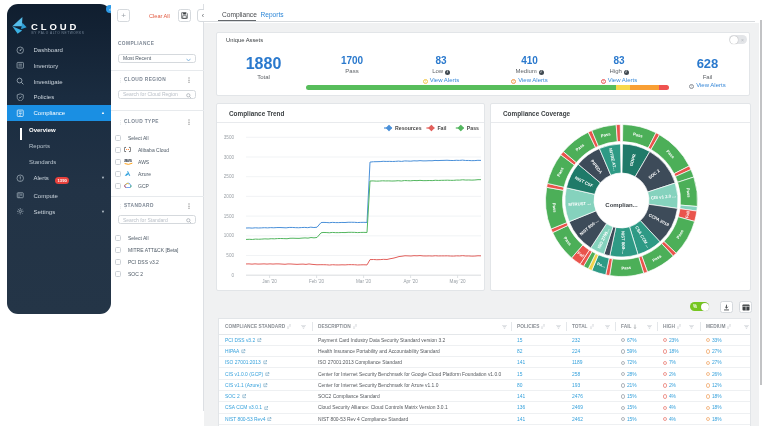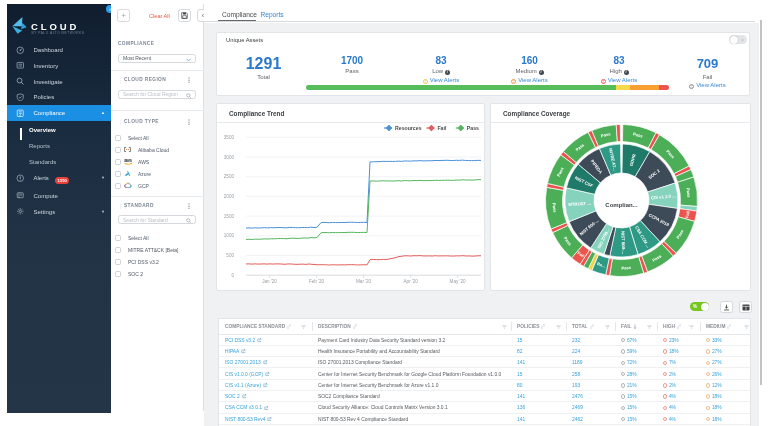--- a/index.html
+++ b/index.html
@@ -1,17 +1,17 @@
 <!DOCTYPE html>
 <html><head><meta charset="utf-8"><style>
 *{margin:0;padding:0;box-sizing:border-box}
 html,body{width:768px;height:426px;background:#fff;font-family:"Liberation Sans",sans-serif;overflow:hidden;position:relative}
 .abs{position:absolute}
 
-#sidebar{left:7px;top:4px;width:104px;height:409px;background:linear-gradient(180deg,#101e2f 0%,#1a2c40 30%,#223346 60%,#243547 100%);}
+#sidebar{left:7px;top:4px;width:104px;height:310px;background:linear-gradient(180deg,#101e2f 0%,#1a2c40 30%,#223346 60%,#243547 100%);border-radius:11px;}
 #sidebar .item{position:absolute;left:0;width:100%;height:16px;color:#cdd6de;font-size:6px;line-height:16px}
 #sidebar .item svg{position:absolute;left:8.5px;width:8.5px;height:8.5px}
 #sidebar .item .lbl{position:absolute;left:26.5px;top:0;line-height:16px}
 #sidebar .item.sub .lbl{left:22px;font-size:6px}
 #sidebar .caret{position:absolute;right:6px;top:0;font-size:4px;color:#b9c4cd;line-height:16px}
 #logo{position:absolute;left:5px;top:13px}
 #badge{position:absolute;left:48px;top:172.5px;background:#e8413c;color:#fff;font-size:4.2px;font-weight:bold;border-radius:4px;padding:1px 2.5px}
 
 #filters{left:111px;top:4px;width:93px;height:407px;background:#fff;border-right:1px solid #dcdfe3}
 #filters .sect{position:absolute;left:7px;color:#7d8794;font-size:4.8px;font-weight:bold;letter-spacing:0.4px}
@@ -231,34 +231,34 @@
 
 <div class="abs" id="maincontent"></div>
 
 <div class="card" style="left:216px;top:32px;width:534px;height:64px">
   <div style="position:absolute;left:9px;top:4px;font-size:5.8px;color:#3c4043">Unique Assets</div>
 
   <div style="position:absolute;left:512px;top:2px;width:18px;height:9px;border-radius:5px;background:#e3e5e8">
      <div style="position:absolute;right:3px;top:2px;font-size:5px;color:#b7bbc0">×</div>
      <div style="position:absolute;left:0.5px;top:0.5px;width:8px;height:8px;border-radius:50%;background:#fff;box-shadow:0 0 1px rgba(0,0,0,.4)"></div>
   </div>
-  <div class="bignum" style="left:11.5px;top:22.5px;width:70px;font-size:16px;line-height:1">1291</div>
+  <div class="bignum" style="left:11.5px;top:22.5px;width:70px;font-size:16px;line-height:1">1880</div>
 <div class="statlbl" style="left:11.5px;top:40.5px;width:70px">Total</div>
 <div class="bignum" style="left:100.0px;top:22.8px;width:70px;font-size:10px;line-height:1">1700</div>
 <div class="statlbl" style="left:100.0px;top:35px;width:70px">Pass</div>
 <div class="bignum" style="left:189.0px;top:22.8px;width:70px;font-size:10px;line-height:1">83</div>
 <div class="statlbl" style="left:189.0px;top:35px;width:70px">Low <span style="display:inline-block;width:5px;height:5px;border-radius:50%;background:#3f4850;color:#fff;font-size:3.6px;line-height:5px;vertical-align:0.3px;font-style:italic;font-weight:bold">i</span></div>
 <div class="va" style="left:189.0px;top:43.8px;width:70px"><span style="display:inline-block;width:5.2px;height:5.2px;border-radius:50%;border:0.9px solid #f2c94c;color:#f2c94c;font-size:3.6px;line-height:5.2px;vertical-align:-1.2px;font-weight:bold">!</span> View Alerts</div>
-<div class="bignum" style="left:277.5px;top:22.8px;width:70px;font-size:10px;line-height:1">160</div>
+<div class="bignum" style="left:277.5px;top:22.8px;width:70px;font-size:10px;line-height:1">410</div>
 <div class="statlbl" style="left:277.5px;top:35px;width:70px">Medium <span style="display:inline-block;width:5px;height:5px;border-radius:50%;background:#3f4850;color:#fff;font-size:3.6px;line-height:5px;vertical-align:0.3px;font-style:italic;font-weight:bold">i</span></div>
 <div class="va" style="left:277.5px;top:43.8px;width:70px"><span style="display:inline-block;width:5.2px;height:5.2px;border-radius:50%;border:0.9px solid #f2994a;color:#f2994a;font-size:3.6px;line-height:5.2px;vertical-align:-1.2px;font-weight:bold">!</span> View Alerts</div>
 <div class="bignum" style="left:367.0px;top:22.8px;width:70px;font-size:10px;line-height:1">83</div>
 <div class="statlbl" style="left:367.0px;top:35px;width:70px">High <span style="display:inline-block;width:5px;height:5px;border-radius:50%;background:#3f4850;color:#fff;font-size:3.6px;line-height:5px;vertical-align:0.3px;font-style:italic;font-weight:bold">i</span></div>
 <div class="va" style="left:367.0px;top:43.8px;width:70px"><span style="display:inline-block;width:5.2px;height:5.2px;border-radius:50%;border:0.9px solid #eb5757;color:#eb5757;font-size:3.6px;line-height:5.2px;vertical-align:-1.2px;font-weight:bold">!</span> View Alerts</div>
-<div class="bignum" style="left:455.5px;top:24px;width:70px;font-size:13px;line-height:1">709</div>
+<div class="bignum" style="left:455.5px;top:24px;width:70px;font-size:13px;line-height:1">628</div>
 <div class="statlbl" style="left:455.5px;top:41px;width:70px">Fail</div>
 <div class="va" style="left:455.5px;top:49px;width:70px"><span style="display:inline-block;width:5.2px;height:5.2px;border-radius:50%;border:0.9px solid #8b9096;color:#8b9096;font-size:3.6px;line-height:5.2px;vertical-align:-1.2px;font-weight:bold">!</span> View Alerts</div>
 
   <div style="position:absolute;left:89px;top:52px;width:363px;height:5px;border-radius:2.5px;overflow:hidden;display:flex">
     <div style="width:310px;background:#57bd5b"></div>
     <div style="width:14px;background:#f7d84b"></div>
     <div style="width:29px;background:#f99f34"></div>
     <div style="width:10px;background:#ef5350"></div>
   </div>
 </div>

